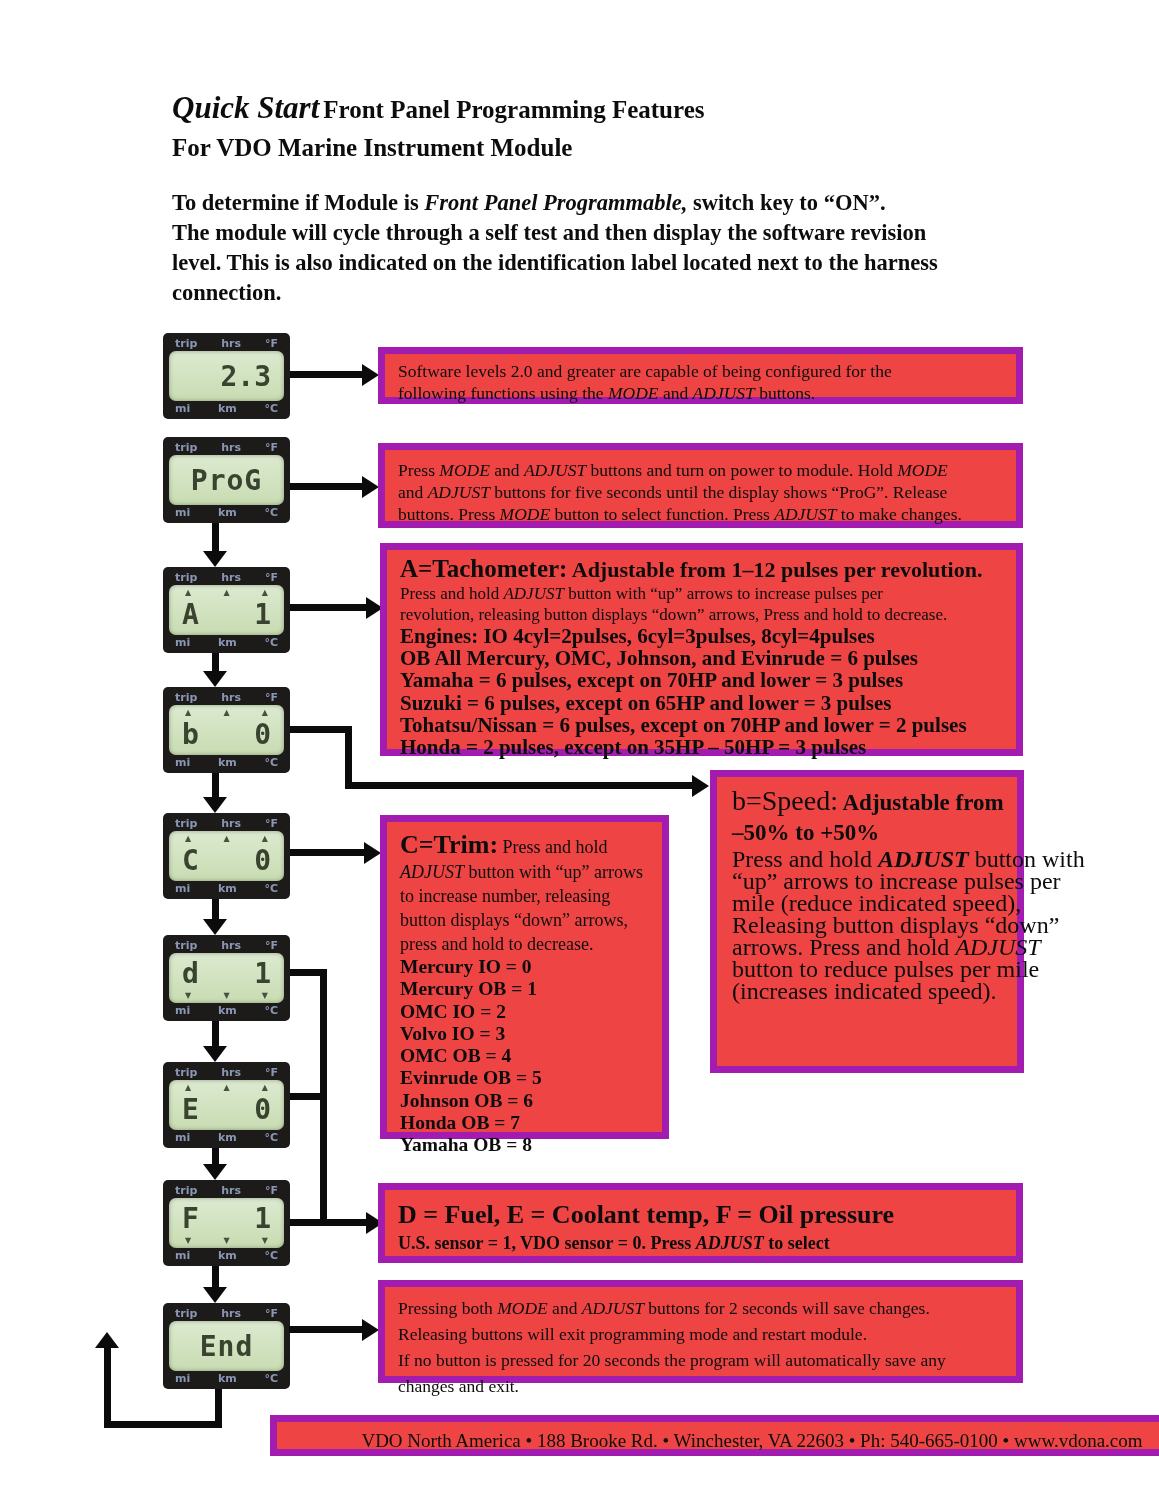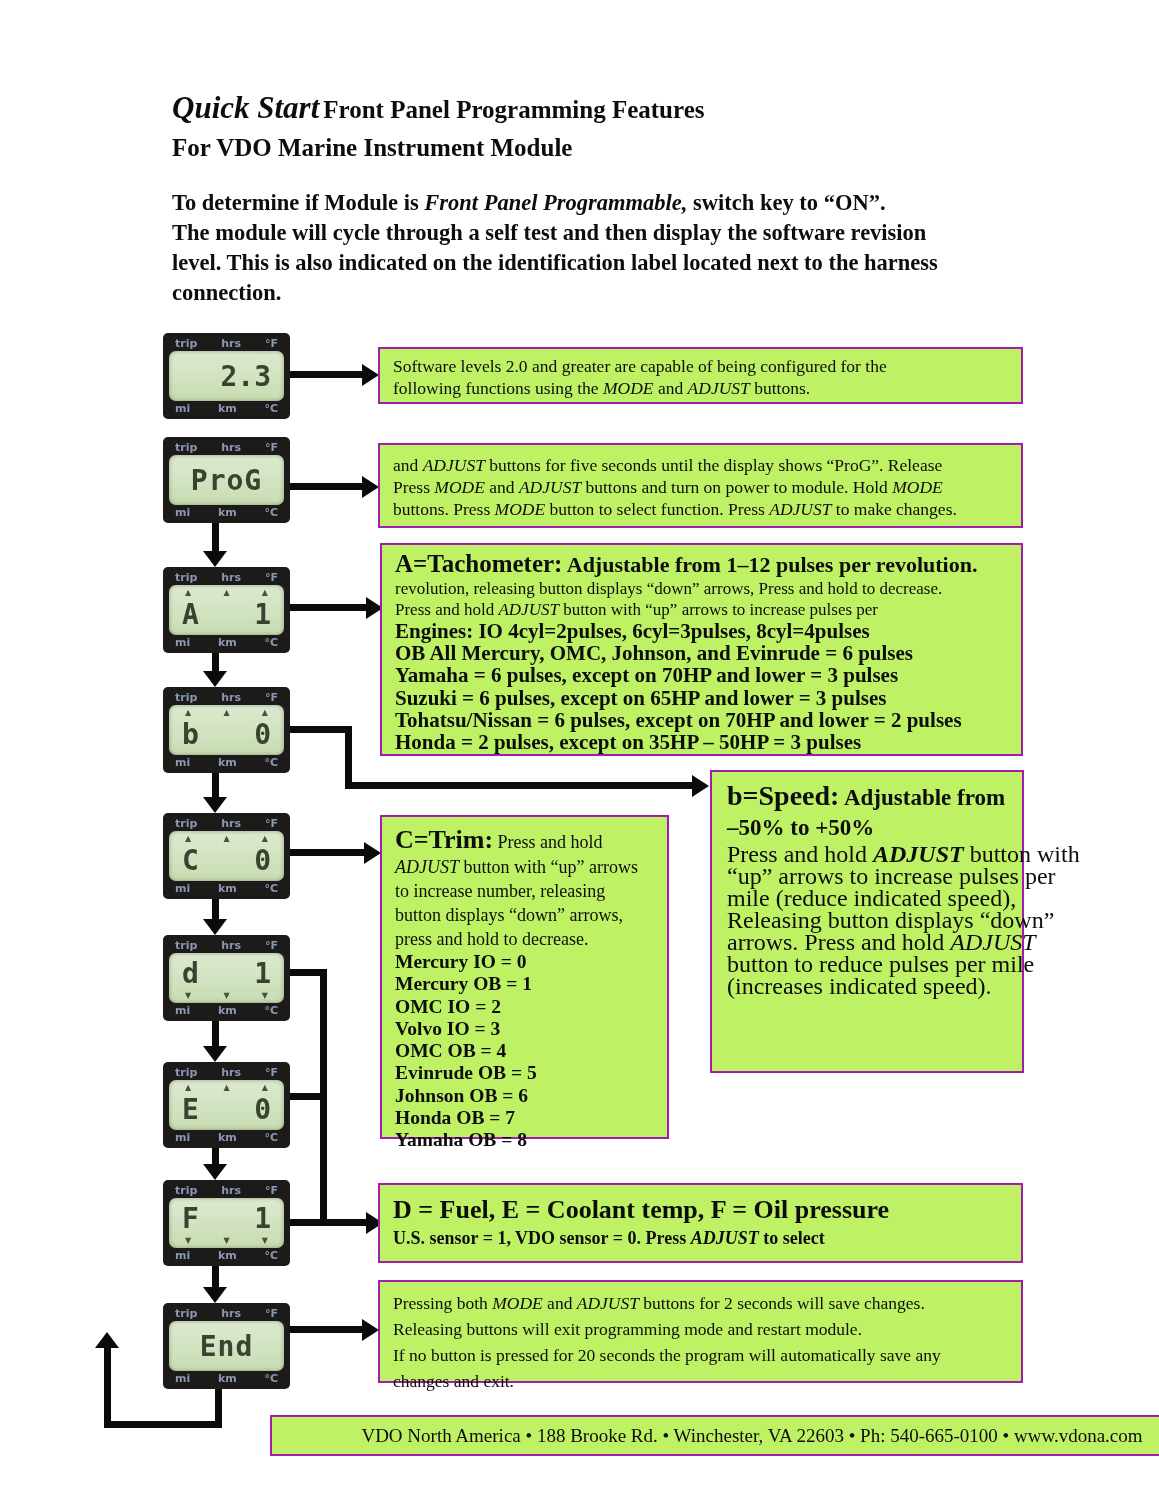--- a/index.html
+++ b/index.html
@@ -40,30 +40,30 @@
   
   .ln{position:absolute;background:#0b0b0b;}
   .ah-r{position:absolute;width:0;height:0;border-top:11px solid transparent;
         border-bottom:11px solid transparent;border-left:17px solid #0b0b0b;}
   .ah-d{position:absolute;width:0;height:0;border-left:12px solid transparent;
         border-right:12px solid transparent;border-top:16px solid #0b0b0b;}
   .ah-u{position:absolute;width:0;height:0;border-left:12px solid transparent;
         border-right:12px solid transparent;border-bottom:16px solid #0b0b0b;}
 
   
-  .tbox{position:absolute;border:2px solid #a21caf;box-sizing:border-box;background:#bef264;}
+  .tbox{position:absolute;border:7px solid #a21caf;box-sizing:border-box;background:#ef4444;}
   #box1{left:378px;top:347px;width:645px;height:57px;padding:6px 13px;font-size:17.5px;line-height:22px;}
   #box2{left:378px;top:443px;width:645px;height:85px;padding:9px 13px;font-size:17.5px;line-height:22px;}
   #boxA{left:380px;top:543px;width:643px;height:213px;padding:5px 13px;}
   #boxA .box-title{font-weight:bold;font-size:25px;}
   #boxA .title-tail{font-weight:bold;font-size:22px;}
   #boxA .body{font-size:17px;line-height:21px;}
   #boxA .blist{font-weight:bold;font-size:21px;line-height:22.2px;}
   #boxB{left:710px;top:770px;width:314px;height:303px;padding:8px 15px;}
-  #boxB .box-title{font-weight:bold;font-size:28px;}
+  #boxB .box-title{font-weight:normal;font-size:28px;}
   #boxB .title-tail{font-weight:bold;font-size:23px;}
   #boxB .title2{font-weight:bold;font-size:23px;line-height:31px;}
   #boxB .body{font-size:24px;line-height:22px;}
   #boxC{left:380px;top:815px;width:289px;height:324px;padding:8px 13px;}
   #boxC .box-title{font-weight:bold;font-size:26px;}
   #boxC .title-tail{font-size:18px;}
   #boxC .body{font-size:18px;line-height:24px;}
   #boxC .blist{font-weight:bold;font-size:19.5px;line-height:22.3px;}
   #boxD{left:378px;top:1183px;width:645px;height:80px;padding:9px 13px;}
   #boxD .box-title{font-weight:bold;font-size:26px;line-height:32px;}
@@ -322,31 +322,31 @@
   <div class="ln" style="left:104px;top:1421px;width:118px;height:7px"></div>
   <div class="ln" style="left:104px;top:1348px;width:7px;height:80px"></div>
   <div class="ah-u" style="left:95px;top:1332px"></div>
 
   <div class="tbox" id="box1">
     <div class="nw"><span>Software levels 2.0 and greater are capable of being configured for the</span></div>
     <div class="nw"><span>following functions using the </span><span class="it">MODE</span><span> and </span><span class="it">ADJUST</span><span> buttons.</span></div>
   </div>
 
   <div class="tbox" id="box2">
+    <div class="nw"><span>Press </span><span class="it">MODE</span><span> and </span><span class="it">ADJUST</span><span> buttons and turn on power to module. Hold </span><span class="it">MODE</span></div>
     <div class="nw"><span>and </span><span class="it">ADJUST</span><span> buttons for five seconds until the display shows “ProG”.   Release</span></div>
-    <div class="nw"><span>Press </span><span class="it">MODE</span><span> and </span><span class="it">ADJUST</span><span> buttons and turn on power to module. Hold </span><span class="it">MODE</span></div>
     <div class="nw"><span>buttons. Press </span><span class="it">MODE</span><span> button to select function. Press </span><span class="it">ADJUST</span><span> to make changes.</span></div>
   </div>
 
   <div class="tbox" id="boxA">
     <div class="nw">
       <span class="box-title">A=Tachometer:</span><span class="title-tail"> Adjustable from 1–12 pulses per revolution.</span>
     </div>
+    <div class="body nw"><span>Press and hold </span><span class="it">ADJUST</span><span> button with “up” arrows to increase pulses per</span></div>
     <div class="body nw"><span>revolution, releasing button displays “down” arrows, Press and hold to decrease.</span></div>
-    <div class="body nw"><span>Press and hold </span><span class="it">ADJUST</span><span> button with “up” arrows to increase pulses per</span></div>
     <div class="blist nw">Engines: IO 4cyl=2pulses, 6cyl=3pulses, 8cyl=4pulses</div>
     <div class="blist nw">OB All Mercury, OMC, Johnson, and Evinrude = 6 pulses</div>
     <div class="blist nw">Yamaha = 6 pulses, except on 70HP and lower = 3 pulses</div>
     <div class="blist nw">Suzuki = 6 pulses, except on 65HP and lower = 3 pulses</div>
     <div class="blist nw">Tohatsu/Nissan = 6 pulses, except on 70HP and lower = 2 pulses</div>
     <div class="blist nw">Honda = 2 pulses, except on 35HP – 50HP = 3 pulses</div>
   </div>
 
   <div class="tbox" id="boxB">
     <div class="nw">

